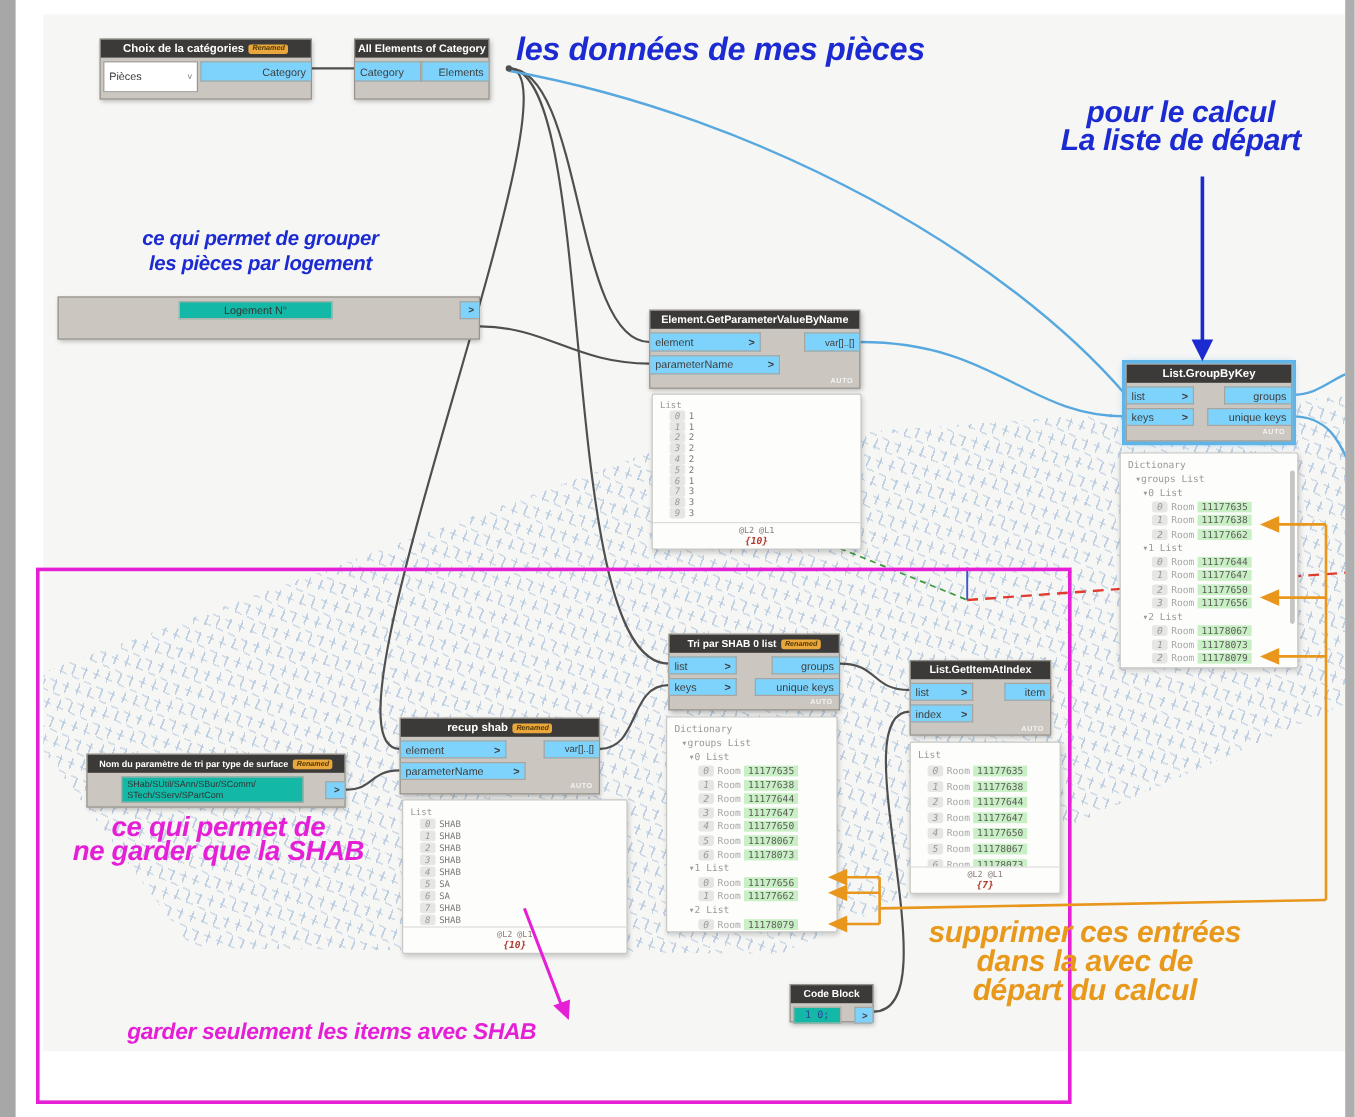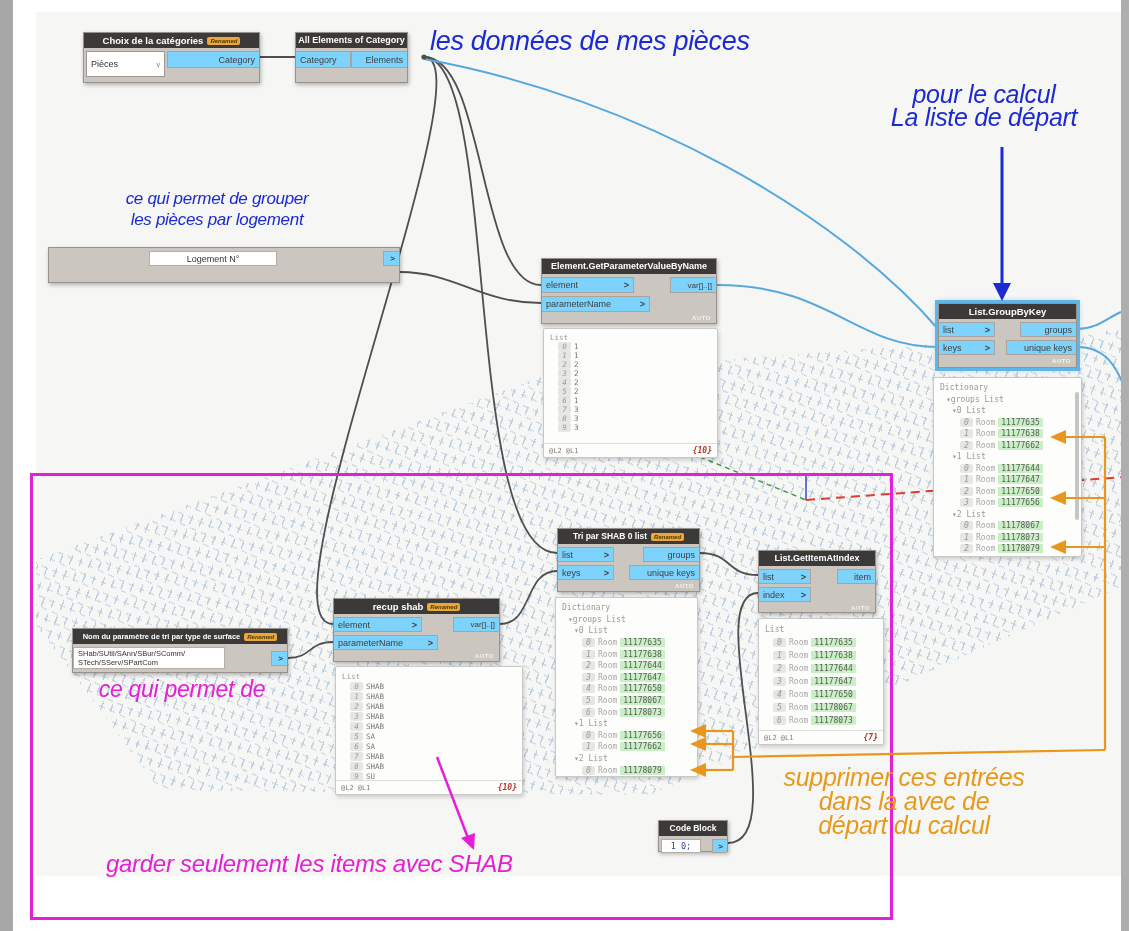--- a/index.html
+++ b/index.html
@@ -35,43 +35,43 @@
   .port{background:#7dd3fc;border:1px solid #a9a59e;color:#3e3e3e;font-size:9px;
         padding:1px 4px;display:flex;align-items:center;box-sizing:border-box;}
   .port.in{border-left:none;justify-content:space-between;}
   .port.out{border-right:none;justify-content:flex-end;margin-left:auto;}
   .chev{font-weight:bold;color:#3e3e3e;margin-left:8px;}
   .auto{font-size:6px;font-weight:bold;color:#f4f3f0;text-align:right;padding:3px 5px 3px;
         letter-spacing:.5px;margin-top:auto;}
   .dd{background:#fff;border:1px solid #9b978f;font-size:9px;color:#333;display:flex;
       justify-content:space-between;align-items:center;padding:12px 4px;box-sizing:border-box;}
   .caret{color:#777;font-size:7px;}
-  .field{background:#ffffff;border:1px solid #b3afa8;font-size:9px;color:#333;
+  .field{background:#14b8a6;border:1px solid #b3afa8;font-size:9px;color:#333;
          display:flex;align-items:center;justify-content:center;box-sizing:border-box;}
   .selected{outline:3px solid #5fb5e8;box-shadow:0 0 7px rgba(95,181,232,.9);}
   
   .preview{position:absolute;background:#fdfdfc;border:1px solid #c8c8c6;border-radius:2px;
            box-shadow:1px 2px 4px rgba(0,0,0,.18);z-index:3;display:flex;flex-direction:column;
            font-family:"DejaVu Sans Mono",monospace;font-size:8px;color:#8f8f8f;box-sizing:border-box;}
   .pbody{flex:1;overflow:hidden;padding:4px 3px 0 5px;}
   .prw{display:flex;align-items:center;gap:3px;white-space:nowrap;}
   .plbl{color:#9a9a9a;}
   .pi{background:#e6e6e4;color:#9a9a9a;font-style:italic;padding:0 3px;border-radius:2px;
       min-width:7px;text-align:center;}
   .pt{color:#a8a8a6;}
   .pv{color:#787876;}
   .green .pv{background:#c9efc5;color:#5c5c5a;padding:0 3px;}
   .plbl:empty,.pi:empty,.pt:empty,.pv:empty{display:none;}
   .pfoot{border-top:1px solid #ddddda;display:flex;justify-content:space-between;
-         align-items:center;padding:2px 5px;}
+         align-items:center;padding:2px 5px;flex-direction:column;}
   .lev{color:#8a7b78;font-size:7px;}
   .cnt{color:#b03a2e;font-style:italic;font-weight:bold;font-size:8px;}
   .sthumb{position:absolute;right:2px;top:14px;width:4px;height:128px;background:#c6c6c4;border-radius:2px;}
   
-  .ann{position:absolute;z-index:6;font-weight:normal;font-style:italic;white-space:nowrap;
+  .ann{position:absolute;z-index:6;font-weight:bold;font-style:italic;white-space:nowrap;
        font-family:"Liberation Sans",sans-serif;letter-spacing:-0.3px;}
   .ann.blue{color:#1b2ad1;}
   .ann.magenta{color:#e51fd6;}
   .ann.orange{color:#e8991c;}
   .center{text-align:center;white-space:normal;}
 </style>
 </head>
 <body>
 
 <div id="canvas"></div>
@@ -261,21 +261,21 @@
   </div>
   <div class="auto">AUTO</div>
 </div>
 
 <div class="node" id="n-nomtri" style="left:72px;top:628px;width:216px;height:45px;">
   <div class="nhead" style="font-size:7.5px;">
     <span>Nom du paramètre de tri par type de surface</span>
     <span class="badge">Renamed</span>
   </div>
   <div class="prow-n" style="align-items:center;">
-    <div class="field" style="width:152px;height:22px;font-size:7.5px;flex-direction:column;align-items:flex-start;justify-content:center;padding-left:4px;">
+    <div class="field" style="width:152px;height:22px;margin-left:28px;font-size:7.5px;flex-direction:column;align-items:flex-start;justify-content:center;padding-left:4px;">
       <span>SHab/SUtil/SAnn/SBur/SComm/</span>
       <span>STech/SServ/SPartCom</span>
     </div>
     <div class="port out" style="width:16px;height:15px;">
       <span class="chev" style="margin-left:0;font-size:8px;">&gt;</span>
     </div>
   </div>
 </div>
 
 <div class="node" id="n-codeblock" style="left:658px;top:820px;width:70px;height:32px;">
@@ -629,23 +629,24 @@
   <div>La liste de départ</div>
 </div>
 
 <div class="ann blue center" style="left:52px;top:188px;width:330px;font-size:17px;line-height:21px;">
   <div>ce qui permet de grouper</div>
   <div>les pièces par logement</div>
 </div>
 
 <div class="ann magenta center" style="left:32px;top:679px;width:300px;font-size:23px;line-height:20px;">
   <div>ce qui permet de</div>
-</div>
-
-<div class="ann magenta" style="left:106px;top:850px;font-size:24px;">garder seulement les items avec SHAB</div>
+  <div>ne garder que la SHAB</div>
+</div>
+
+<div class="ann magenta" style="left:106px;top:850px;font-size:19px;">garder seulement les items avec SHAB</div>
 
 <div class="ann orange center" style="left:758px;top:765px;width:292px;font-size:25px;line-height:24px;">
   <div>supprimer ces entrées</div>
   <div>dans la avec de</div>
   <div>départ du calcul</div>
 </div>
 
 <div class="strip" id="strip-left"></div>
 <div class="strip" id="strip-right"></div>
 

